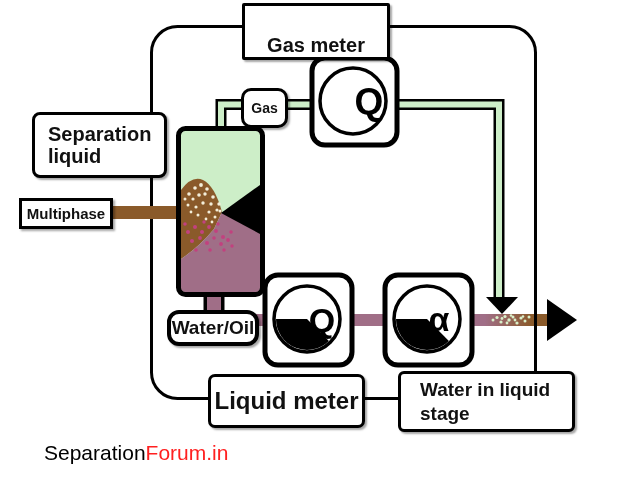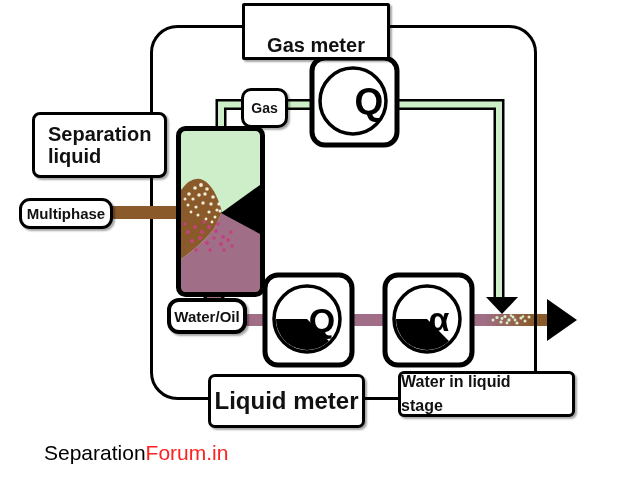--- a/index.html
+++ b/index.html
@@ -13,28 +13,28 @@
     display:flex;align-items:center;justify-content:center;
     font-weight:bold;color:#111;box-sizing:border-box;
     box-shadow:2px 2px 2px rgba(0,0,0,0.35);
   }
   .gas-meter-label{left:242px;top:3px;width:148px;height:57px;font-size:20px;border-radius:2px;align-items:flex-end;}
   .separation-stage-label{
     left:32px;top:112px;width:135px;height:66px;font-size:20px;border-radius:8px;
     flex-direction:column;align-items:flex-start;justify-content:center;
     padding-left:13px;line-height:22px;
   }
-  .multiphase-label{left:19px;top:198px;width:94px;height:31px;font-size:15px;border-radius:11px;border-width:3px;}
+  .multiphase-label{left:19px;top:198px;width:94px;height:31px;font-size:15px;border-radius:0;border-width:3px;}
   .gas-label{left:241px;top:88px;width:47px;height:40px;font-size:14px;border-radius:10px;}
-  .water-oil-label{left:167px;top:298px;width:80px;height:36px;font-size:15px;border-radius:12px;border-width:4px;}
+  .water-oil-label{left:167px;top:310px;width:92px;height:36px;font-size:19px;border-radius:12px;border-width:4px;}
   .liquid-meter-label{left:208px;top:374px;width:157px;height:54px;font-size:24px;border-radius:7px;}
   .water-ratio-label{
-    left:398px;top:371px;width:177px;height:46px;font-size:16px;border-radius:6px;
+    left:398px;top:371px;width:177px;height:61px;font-size:19px;border-radius:6px;
     flex-direction:column;align-items:flex-start;justify-content:center;
-    padding-left:0;line-height:24px;
+    padding-left:19px;line-height:24px;
   }
   .brand{
     position:absolute;left:44px;top:441px;font-size:21px;font-weight:normal;
     color:#000;letter-spacing:0px;white-space:nowrap;
   }
   .brand .red{color:#ff2020;margin-top:17px;}
 </style>
 </head>
 <body>
 

